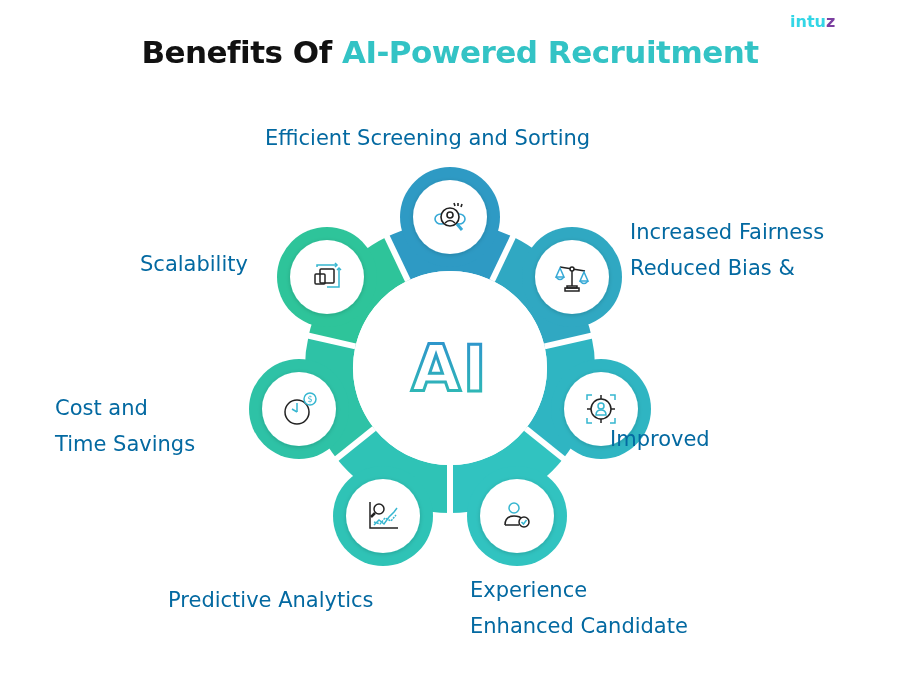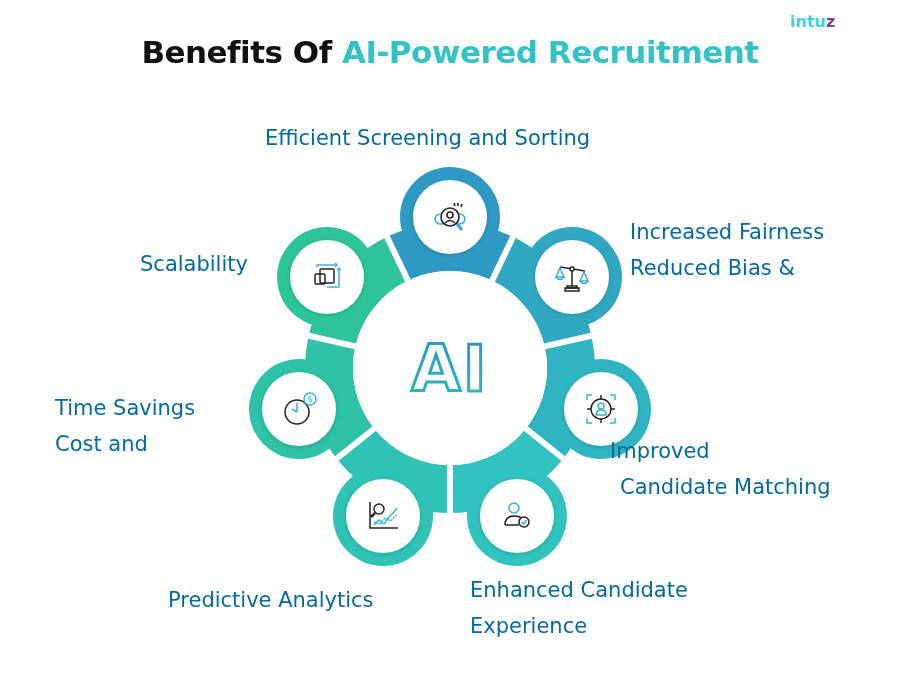--- a/index.html
+++ b/index.html
@@ -147,34 +147,33 @@
 
 <div class="label" style="left:265px;top:120px;width:370px;">
     <div>Efficient Screening and Sorting</div>
   </div>
 
 <div class="label" style="left:630px;top:214px;width:245px;">
     <div>Increased Fairness</div>
     <div>Reduced Bias &amp;</div>
   </div>
 
-<div class="label" style="left:620px;top:421px;width:260px;margin-top:12px;">
+<div class="label" style="left:620px;top:421px;width:260px;">
     <div style="margin-left:-10px;">Improved</div>
-    <div>Candidate Matching</div>
   </div>
 
 <div class="label" style="left:470px;top:572px;width:270px;">
+    <div>Experience</div>
     <div>Enhanced Candidate</div>
-    <div>Experience</div>
   </div>
 
 <div class="label" style="left:168px;top:582px;width:250px;">
     <div>Predictive Analytics</div>
   </div>
 
 <div class="label" style="left:55px;top:390px;width:175px;">
+    <div>Cost and</div>
     <div>Time Savings</div>
-    <div>Cost and</div>
   </div>
 
 <div class="label" style="left:140px;top:214px;width:145px;margin-top:32px;">
     <div>Scalability</div>
   </div>
 
 </body></html>

